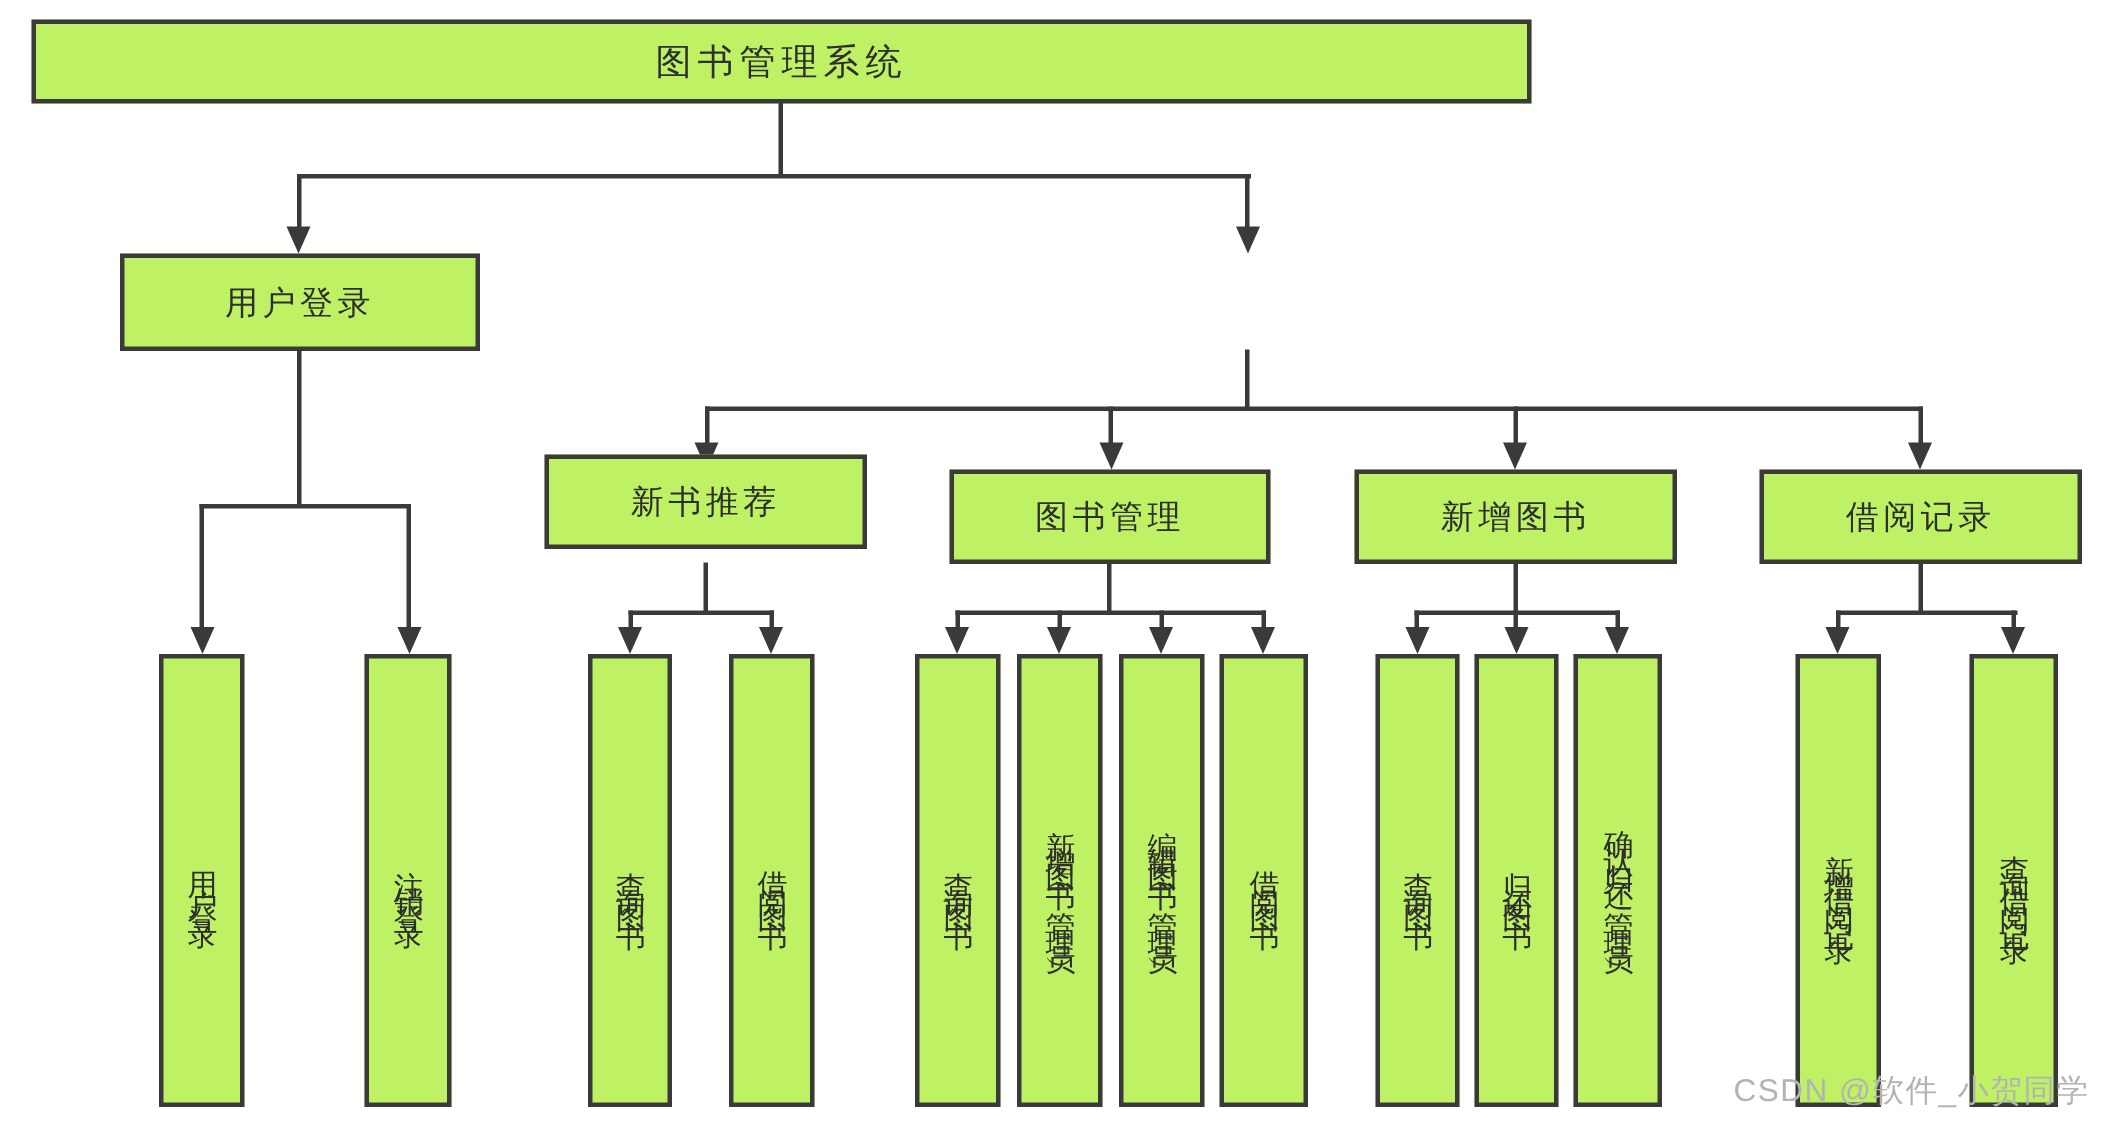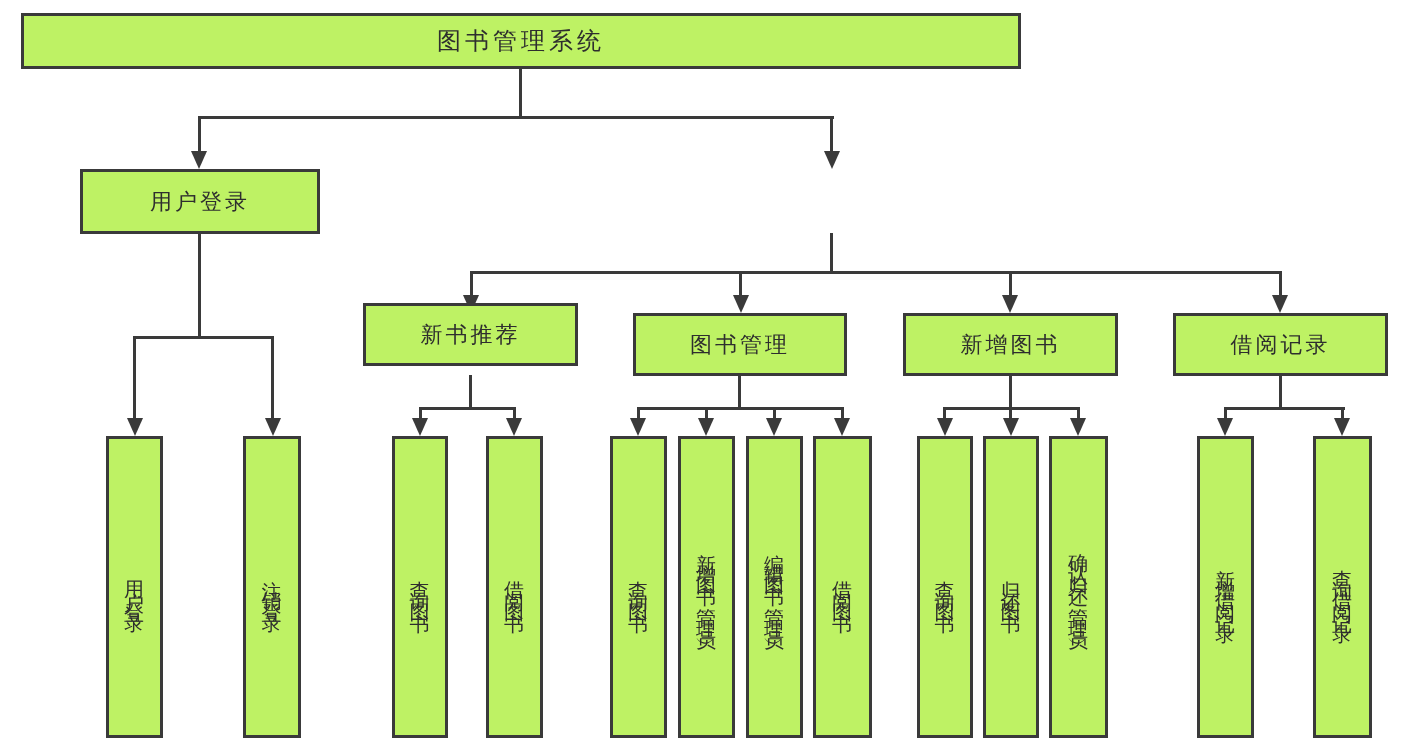--- a/index.html
+++ b/index.html
@@ -178,14 +178,15 @@
     <span class="vtext">确认归还（管理员）</span>
   </div>
 
   <div class="box vbox" id="l-rc1">
     <span class="vtext">新增借阅记录</span>
   </div>
   <div class="box vbox" id="l-rc2">
     <span class="vtext">查询借阅记录</span>
   </div>
 
+  <div class="watermark">CSDN @软件_小贺同学</div>
 
 </div>
 
 </body></html>

